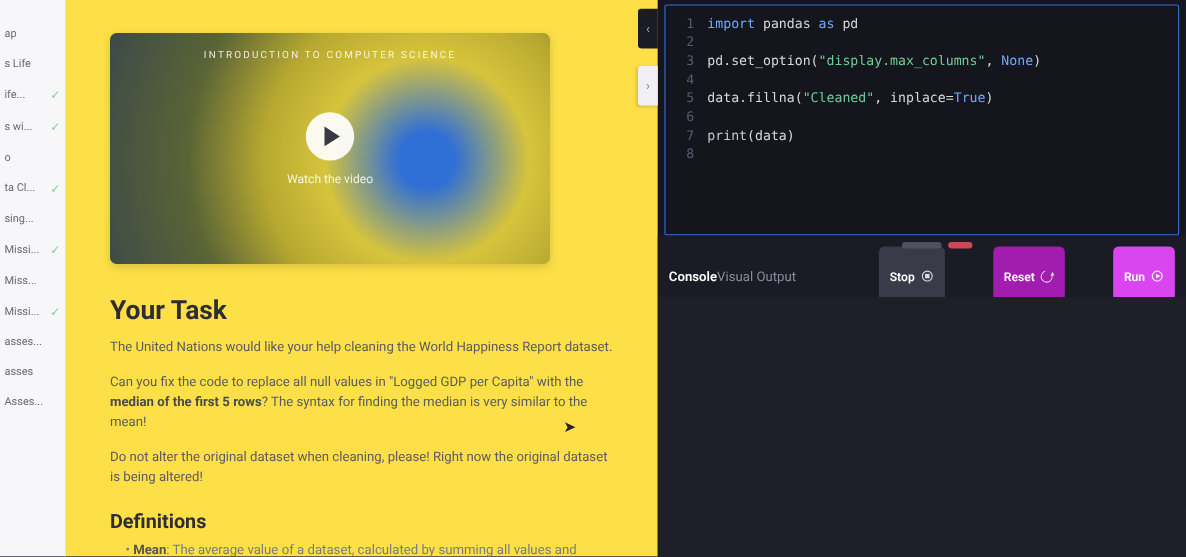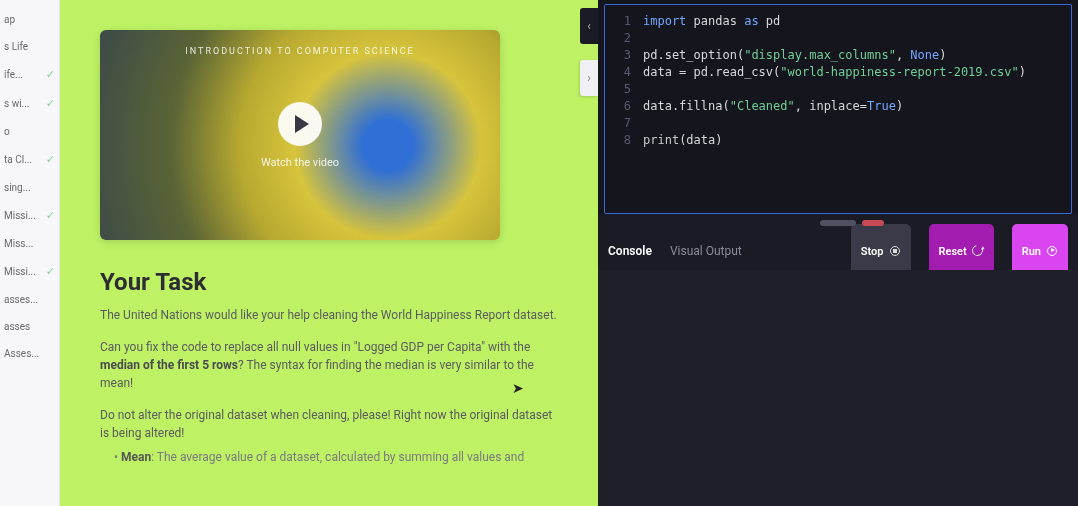--- a/index.html
+++ b/index.html
@@ -1,26 +1,26 @@
 <!DOCTYPE html>
 <html><head>
 <meta charset="utf-8">
 <style>
   * { box-sizing: border-box; margin: 0; padding: 0; }
   html, body { width: 1078px; height: 506px; overflow: hidden; font-family: -apple-system, BlinkMacSystemFont, "Segoe UI", Roboto, sans-serif; }
   body { display: flex; background: #2a2a35; }
 
   
-  .sidebar { width: 60px; background: #f7f7fa; border-right: 1px solid #e5e5e9; padding-top: 8px; display: flex; flex-direction: column; gap: 4px; font-size: 10px; overflow: hidden; flex: 0 0 60px; }
+  .sidebar { width: 60px; background: #f7f7fa; border-right: 1px solid #e5e5e9; padding-top: 20px; display: flex; flex-direction: column; gap: 4px; font-size: 10px; overflow: hidden; flex: 0 0 60px; }
   .side-item { display: flex; align-items: center; justify-content: space-between; padding: 6px 4px; color: #6a6a70; cursor: pointer; white-space: nowrap; }
   .side-item .lbl { overflow: hidden; text-overflow: ellipsis; max-width: 40px; }
   .side-item .chk { color: #7fd08a; font-size: 11px; }
 
   
-  .content { flex: 1; background: #bef264; padding: 30px 34px 10px 40px; overflow: hidden; position: relative; }
+  .content { flex: 1; background: #fde047; padding: 30px 34px 10px 40px; overflow: hidden; position: relative; }
   .video-card { width: 400px; height: 210px; border-radius: 6px; background: radial-gradient(circle at 72% 55%, #2f6fd6 0%, #2f6fd6 8%, #d7c43c 30%, #b6a830 48%, #5a6436 70%, #3c4a48 100%); position: relative; display: flex; flex-direction: column; align-items: center; justify-content: center; color: #fff; box-shadow: 0 2px 8px rgba(0,0,0,0.15); }
   .video-eyebrow { position: absolute; top: 16px; left: 0; right: 0; text-align: center; font-size: 9px; letter-spacing: 2px; color: rgba(255,255,255,0.85); }
   .play-btn { width: 44px; height: 44px; background: rgba(255,255,255,0.92); border-radius: 50%; display: flex; align-items: center; justify-content: center; margin-bottom: 6px; }
   .play-triangle { width: 0; height: 0; border-left: 14px solid #393945; border-top: 9px solid transparent; border-bottom: 9px solid transparent; margin-left: 3px; }
   .video-title { font-size: 24px; font-weight: 700; color: rgba(255,255,255,0.9); letter-spacing: 0.5px; }
   .video-sub { font-size: 11px; color: rgba(255,255,255,0.85); margin-top: 4px; }
 
   .task-h { font-size: 24px; font-weight: 700; color: #2d2d33; margin-top: 28px; }
   .task-p { font-size: 12px; color: #5b5b60; margin-top: 10px; line-height: 1.5; }
   .task-p2 { font-size: 12px; color: #5b5b60; margin-top: 14px; line-height: 1.5; }
@@ -42,25 +42,25 @@
   .code div { height: 17px; line-height: 17px; white-space: pre; }
   .kw { color: #6fa8ff; }
   .fn { color: #c8c8c8; }
   .str { color: #6fcf97; }
   .lit { color: #6fa8ff; }
 
   .splitter { height: 18px; background: #1b1b26; display: flex; align-items: center; justify-content: center; }
   .splitter .grip { width: 36px; height: 6px; border-radius: 3px; background: #505060; position: relative; }
   .splitter .grip::after { content: ""; position: absolute; right: -28px; top: 0; width: 22px; height: 6px; border-radius: 3px; background: #c94a55; }
 
-  .tabbar { height: 38px; background: #1b1b26; display: flex; align-items: center; padding: 0 10px; gap: 18px; font-size: 12px; color: #8a8a9a; }
+  .tabbar { height: 38px; background: #1b1b26; display: flex; align-items: center; padding: 0 10px; font-size: 12px; color: #8a8a9a; }
   .tab { cursor: pointer; }
   .tab.active { color: #fff; font-weight: 600; }
   .tabbar .spacer { flex: 1; }
-  .btn { display: flex; align-items: flex-start; gap: 5px; padding: 21px 10px; border-radius: 5px; font-size: 11px; font-weight: 600; color: #fff; cursor: pointer; }
+  .btn { display: flex; align-items: center; gap: 5px; padding: 21px 10px; border-radius: 5px; font-size: 11px; font-weight: 600; color: #fff; cursor: pointer; margin-left: 44px; }
   .btn-stop { background: #3a3a48; }
   .btn-reset { background: #a21caf; }
   .btn-run { background: #d946ef; }
   .btn-ic { display: inline-flex; align-items: center; justify-content: center; width: 12px; height: 12px; }
   .circle-stop { width: 10px; height: 10px; border: 1.5px solid #dcdce0; border-radius: 50%; position: relative; }
   .circle-stop::after { content: ""; position: absolute; inset: 2px; background: #dcdce0; }
   .reset-ic { width: 11px; height: 11px; border: 1.5px solid #dcdce0; border-radius: 50%; border-top-color: transparent; transform: rotate(30deg); position: relative; }
   .reset-ic::after { content: ""; position: absolute; top: -2px; right: -1px; width: 0; height: 0; border-left: 3px solid #dcdce0; border-top: 2px solid transparent; border-bottom: 2px solid transparent; }
   .run-ic { width: 10px; height: 10px; border: 1.5px solid #fff; border-radius: 50%; position: relative; }
   .run-ic::after { content: ""; position: absolute; left: 2.5px; top: 1.5px; width: 0; height: 0; border-left: 4px solid #fff; border-top: 2.5px solid transparent; border-bottom: 2.5px solid transparent; }
@@ -127,20 +127,21 @@
     <div class="video-sub">Watch the video</div>
   </div>
 
   <h2 class="task-h">Your Task</h2>
   <p class="task-p">The United Nations would like your help cleaning the World Happiness Report dataset.</p>
   <p class="task-p2">
     <span>Can you fix the code to replace all null values in "Logged GDP per Capita" with the </span><b>median of the first 5 rows</b><span>? The syntax for finding the median is very similar to the mean!</span>
   </p>
   <p class="task-p2">Do not alter the original dataset when cleaning, please! Right now the original dataset is being altered!</p>
 
+  <h3 class="def-h">Definitions</h3>
   <p class="def-item">
     <b>Mean</b><span>: The average value of a dataset, calculated by summing all values and</span>
   </p>
 
   <span class="cursor-arrow">➤</span>
 </main>
 
 <section class="right">
   <div class="collapse-tab">
       <span>‹</span>
@@ -157,21 +158,20 @@
       <div>4</div>
       <div>5</div>
       <div>6</div>
       <div>7</div>
       <div>8</div>
     </div>
     <div class="code">
       <div><span class="kw">import</span> pandas <span class="kw">as</span> pd</div>
       <div></div>
       <div>pd.set_option(<span class="str">"display.max_columns"</span>, <span class="lit">None</span>)</div>
-      <div>data = pd.read_csv(<span class="str">"world-happiness-report-2019.csv"</span>)</div>
       <div></div>
       <div>data.fillna(<span class="str">"Cleaned"</span>, inplace=<span class="lit">True</span>)</div>
       <div></div>
       <div><span class="fn">print</span>(data)</div>
     </div>
   </div>
 
   <div class="splitter">
     <div class="grip"></div>
   </div>

